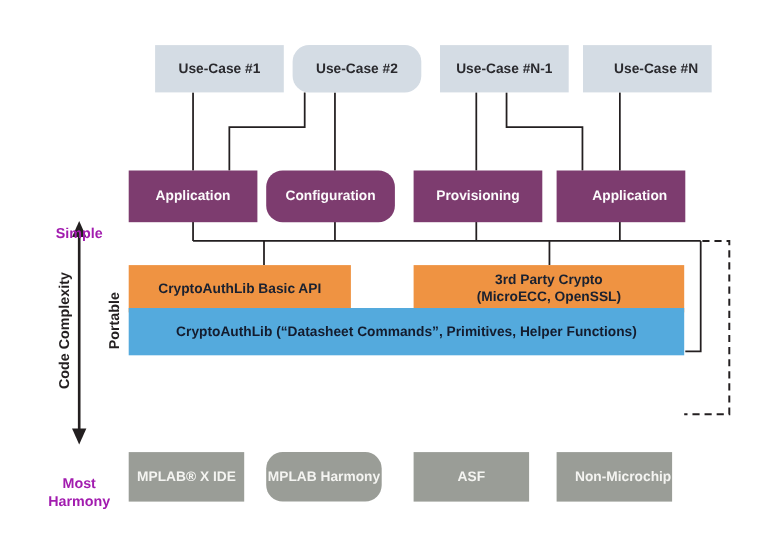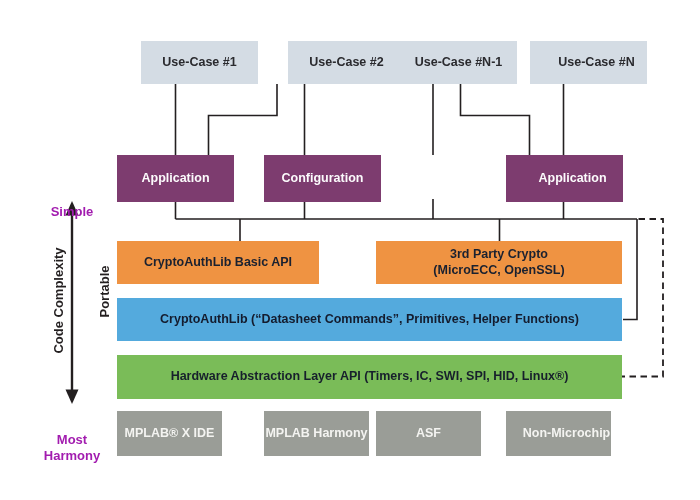--- a/index.html
+++ b/index.html
@@ -8,24 +8,24 @@
     font-family:"Liberation Sans", sans-serif;overflow:hidden;
   }
   .wires{position:absolute;left:0;top:0;width:700px;height:500px;pointer-events:none;}
   .box{
     position:absolute;display:flex;flex-direction:column;align-items:center;justify-content:center;
     text-align:center;font-size:12.5px;font-weight:600;line-height:1.25;box-sizing:border-box;
   }
   .uc{background:#d4dce4;color:#2a2a2e;left:0;top:41px;height:43px;width:117px;margin-left:24px;}
   .app{background:#7d3c6f;color:#fcfbfc;top:155px;height:47px;width:117px;}
   .orange{background:#ef9342;color:#1a2130;top:241px;height:43px;}
-  .blue{background:#54aadd;color:#141c2e;top:298px;height:43px;left:117px;width:505px;}
+  .blue{background:#54aadd;color:#141c2e;top:280px;height:43px;left:117px;width:505px;}
   .green{background:#7abc58;color:#17202c;top:355px;height:44px;left:117px;width:505px;}
   .gray{background:#9a9d97;color:#f4f4f1;top:411px;height:45px;width:105px;}
-  .c1{left:117px;} .c2{left:264px;} .c3{left:376px;} .c4{left:506px;padding-left:16px;}
+  .c1{left:117px;} .c2{left:242px;border-radius:15px;} .c3{left:376px;} .c4{left:506px;padding-left:16px;}
   .side-label{
     position:absolute;color:#a21caf;font-size:13px;font-weight:700;text-align:center;margin-top:28px;
   }
   .rot{
     position:absolute;color:#231f20;font-size:13px;font-weight:600;text-align:center;
     transform:rotate(-90deg);white-space:nowrap;
   }
   .two-line{line-height:16px;}
 </style>
 </head>
@@ -74,39 +74,39 @@
   <div class="box uc c4">
     <span>Use-Case #N</span>
   </div>
 
   <div class="box app c1">
     <span>Application</span>
   </div>
   <div class="box app c2">
     <span>Configuration</span>
   </div>
+  <div class="box app c3">
+    <span>Provisioning</span>
+  </div>
   <div class="box app c4">
     <span>Application</span>
   </div>
 
   <div class="box orange" style="left:117px;width:202px;">
     <span>CryptoAuthLib Basic API</span>
   </div>
   <div class="box orange" style="left:376px;width:246px;">
     <span>3rd Party Crypto</span>
     <span>(MicroECC, OpenSSL)</span>
   </div>
 
   <div class="box blue">
     <span>CryptoAuthLib (“Datasheet Commands”, Primitives, Helper Functions)</span>
   </div>
 
-  <div class="box green">
-    <span>Hardware Abstraction Layer API (Timers, IC, SWI, SPI, HID, Linux®)</span>
-  </div>
 
   <div class="box gray c1">
     <span>MPLAB® X IDE</span>
   </div>
   <div class="box gray c2">
     <span>MPLAB Harmony</span>
   </div>
   <div class="box gray c3">
     <span>ASF</span>
   </div>

